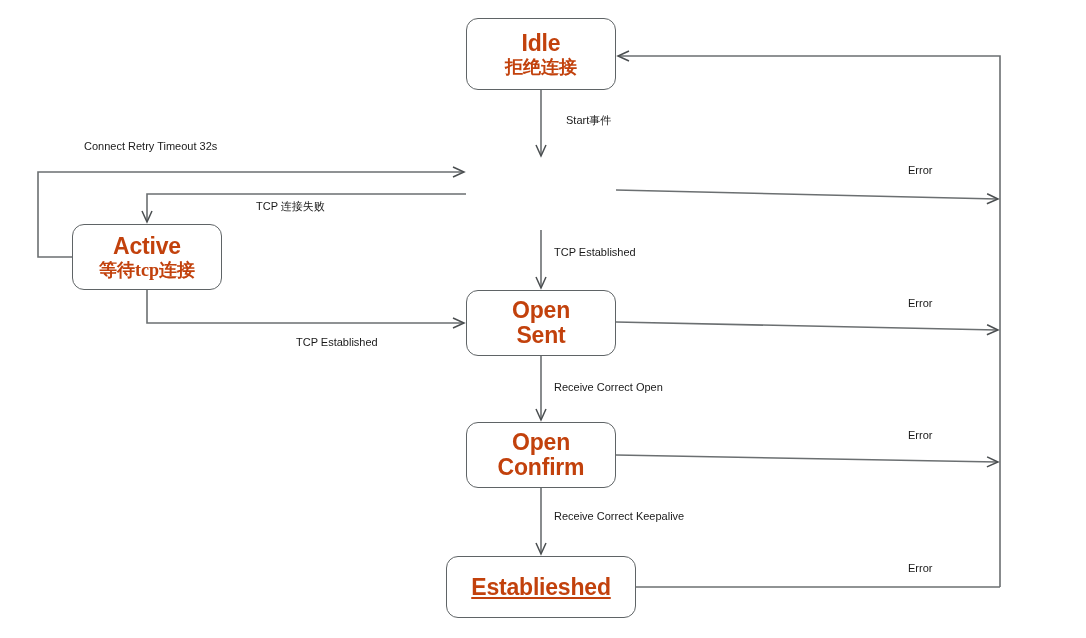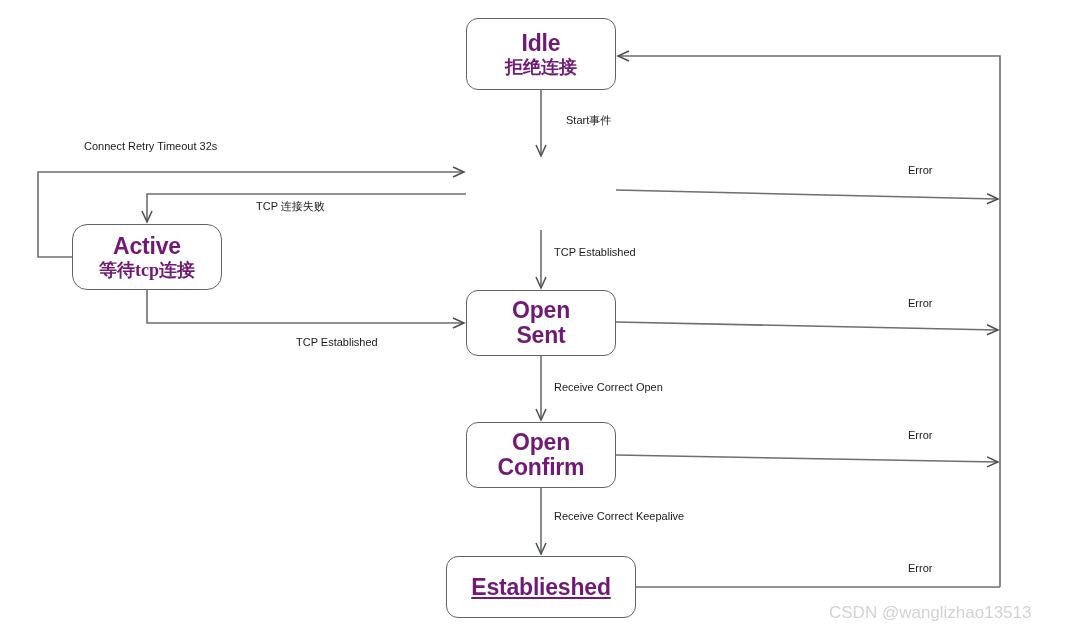--- a/index.html
+++ b/index.html
@@ -28,21 +28,21 @@
   .state-box {
     position: absolute;
     box-sizing: border-box;
     border: 1.6px solid #5f6466;
     border-radius: 12px;
     background: #ffffff;
     display: flex;
     flex-direction: column;
     align-items: center;
     justify-content: center;
-    color: #701a75;
+    color: #c2410c;
     z-index: 3;
   }
   .state-line-en {
     font-family: "Liberation Sans", sans-serif;
     font-weight: bold;
     font-size: 23px;
     line-height: 1.08;
     letter-spacing: -0.2px;
     white-space: nowrap;
   }
@@ -110,21 +110,21 @@
       <path d="M 636 587 L 1000 587"></path>
     </g>
   </svg>
 
   <div class="state-box" id="box-idle" style="left: 466px; top: 18px; width: 150px; height: 72px;">
     <span class="state-line-en">Idle</span>
     <span class="state-line-cn">拒绝连接</span>
   </div>
 
 
-  <div class="state-box" id="box-active" style="left: 72px; top: 224px; width: 150px; height: 66px; border-radius: 15px;">
+  <div class="state-box" id="box-active" style="left: 72px; top: 224px; width: 150px; height: 66px;">
     <span class="state-line-en">Active</span>
     <span class="state-line-cn">等待tcp连接</span>
   </div>
 
   <div class="state-box" id="box-open-sent" style="left: 466px; top: 290px; width: 150px; height: 66px;">
     <span class="state-line-en">Open</span>
     <span class="state-line-en">Sent</span>
   </div>
 
   <div class="state-box" id="box-open-confirm" style="left: 466px; top: 422px; width: 150px; height: 66px;">
@@ -141,15 +141,14 @@
   <div class="edge-label" id="lbl-2" style="left: 256px; top: 199px;">TCP 连接失败</div>
   <div class="edge-label" id="lbl-3" style="left: 554px; top: 246px;">TCP Established</div>
   <div class="edge-label" id="lbl-4" style="left: 296px; top: 336px;">TCP Established</div>
   <div class="edge-label" id="lbl-5" style="left: 554px; top: 381px;">Receive Correct Open</div>
   <div class="edge-label" id="lbl-6" style="left: 554px; top: 510px;">Receive Correct Keepalive</div>
   <div class="edge-label" id="lbl-7" style="left: 908px; top: 164px;">Error</div>
   <div class="edge-label" id="lbl-8" style="left: 908px; top: 297px;">Error</div>
   <div class="edge-label" id="lbl-9" style="left: 908px; top: 429px;">Error</div>
   <div class="edge-label" id="lbl-10" style="left: 908px; top: 562px;">Error</div>
 
-  <div class="watermark" id="watermark" style="left: 829px; top: 603px;">CSDN @wanglizhao13513</div>
 
 </div>
 
 </body></html>

